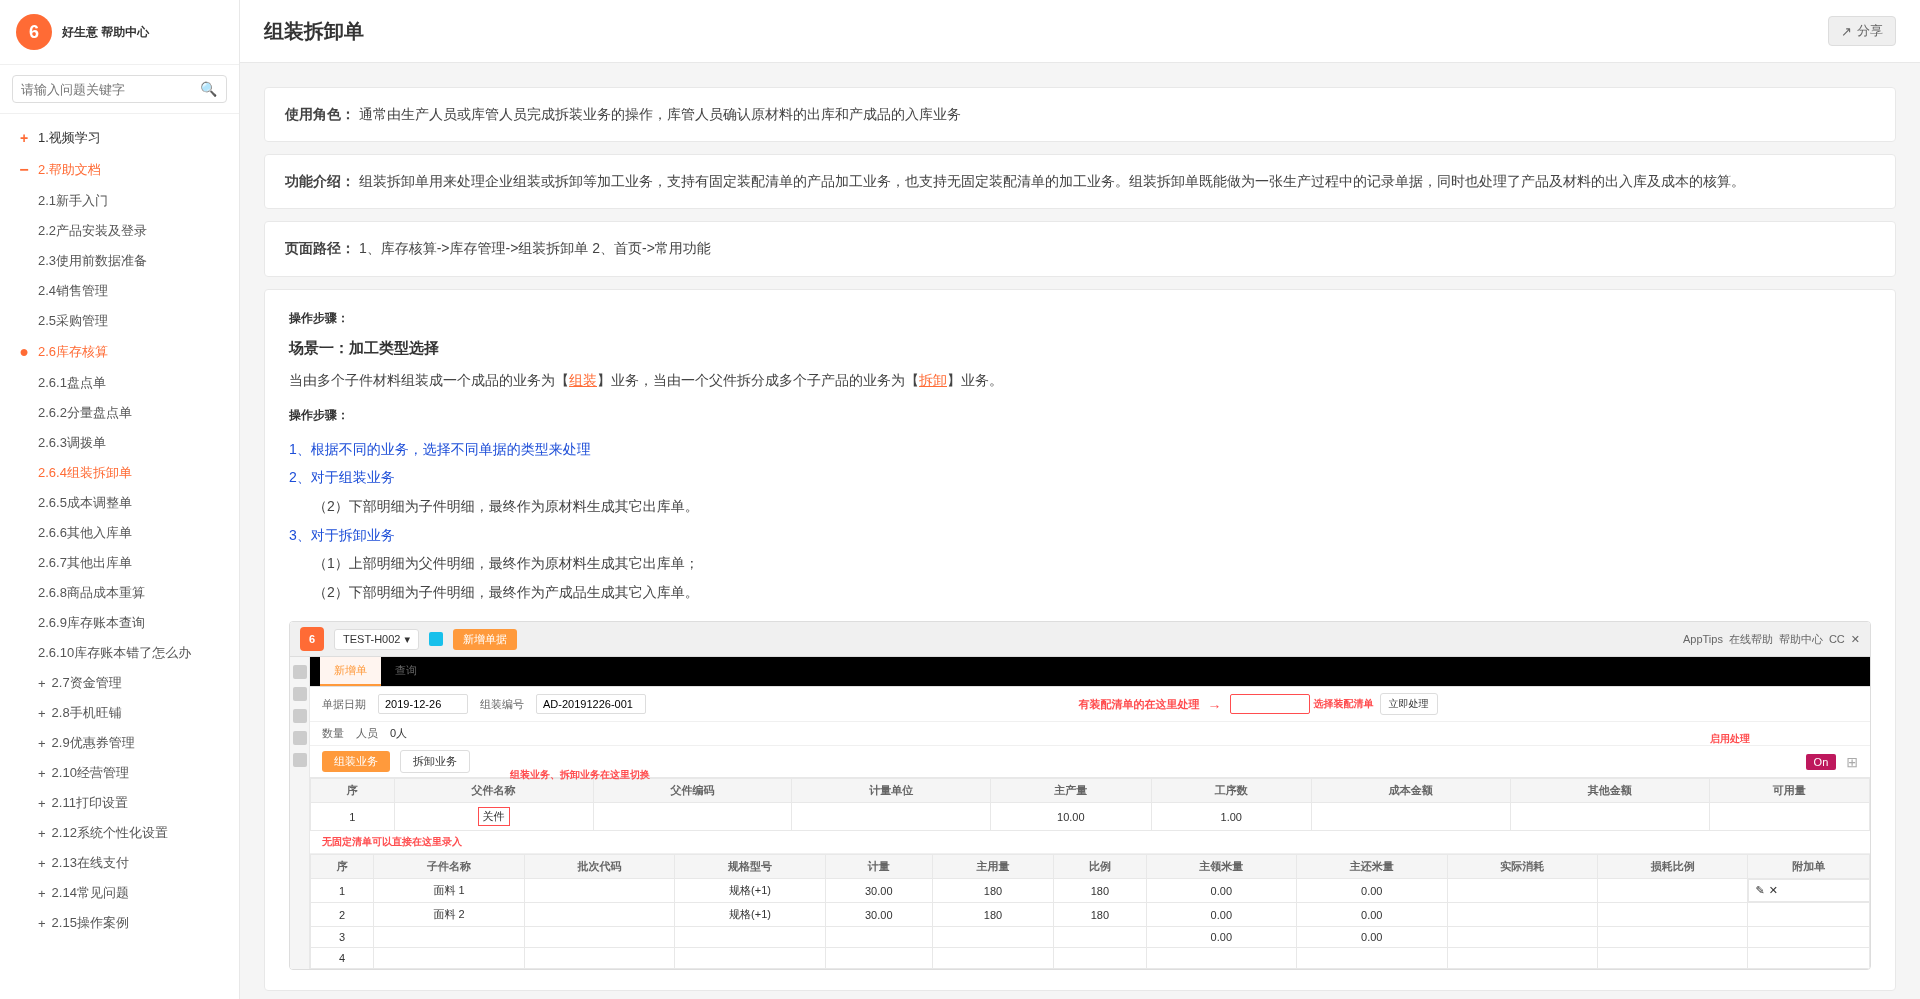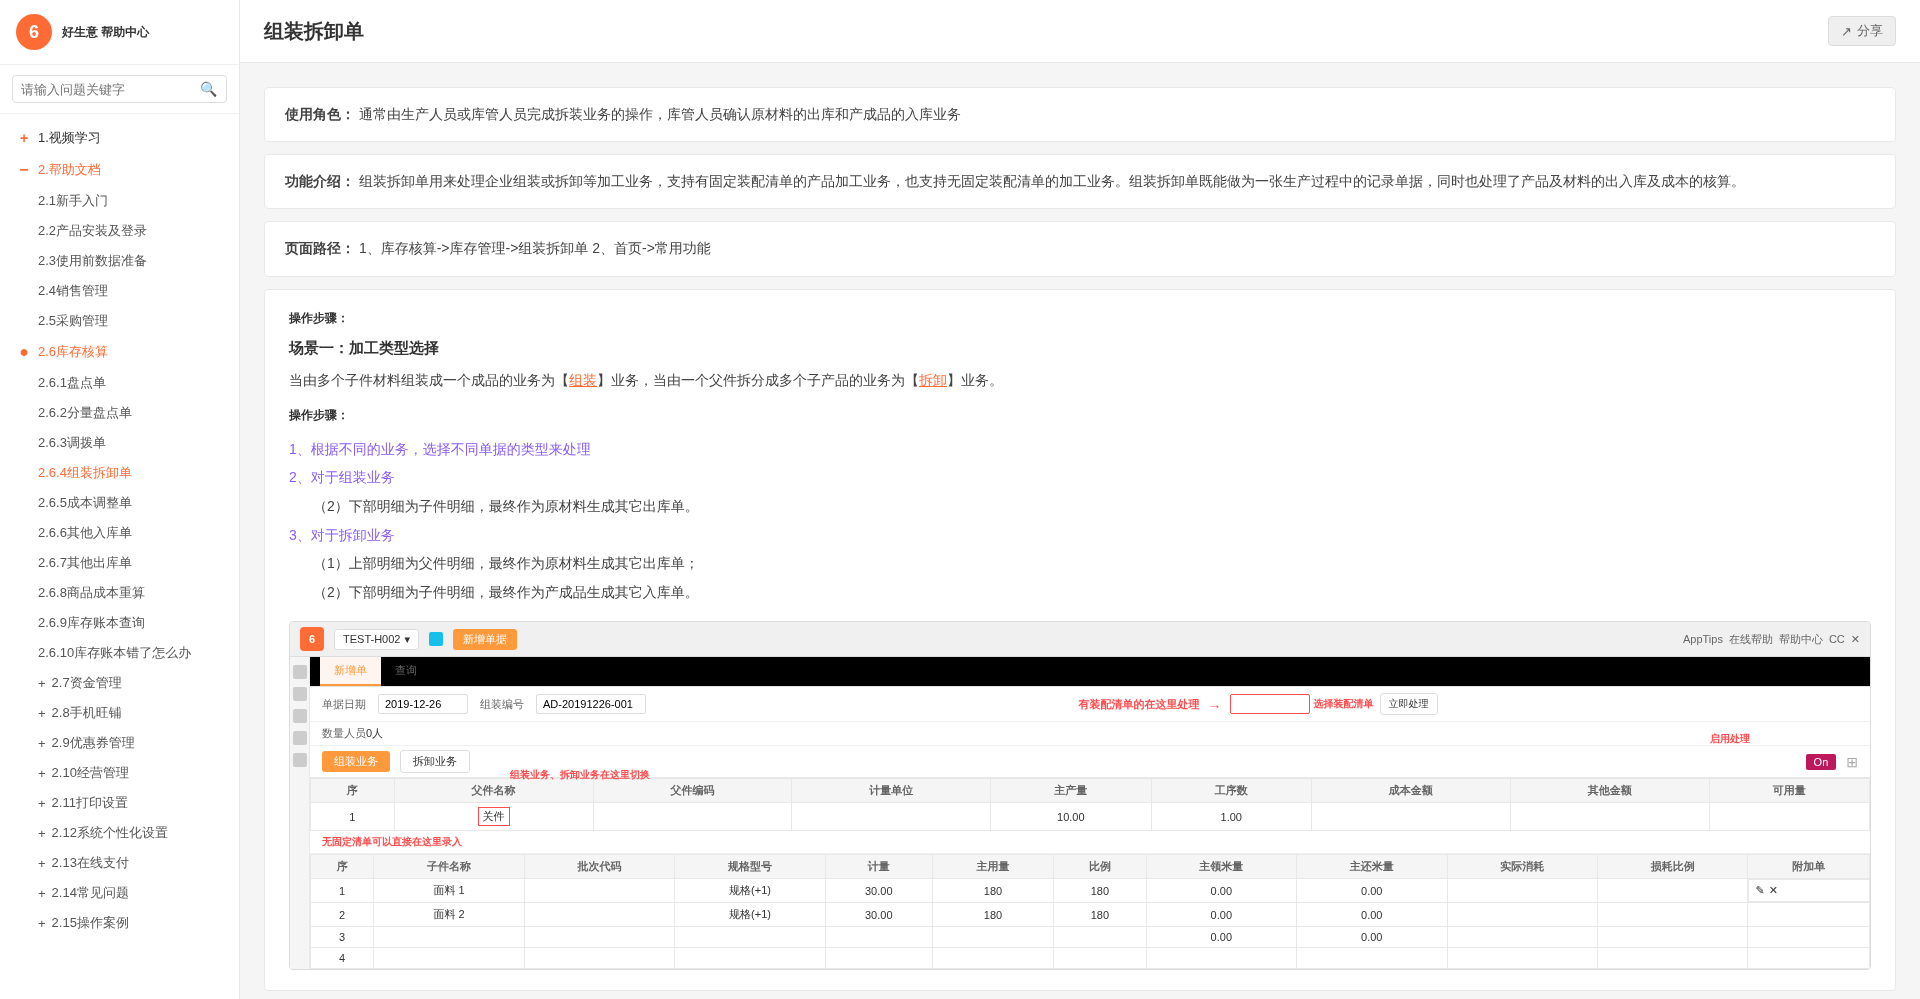--- a/index.html
+++ b/index.html
@@ -190,21 +190,21 @@
       margin-bottom: 4px;
     }
 
     .step-list {
       margin: 8px 0 8px 0;
     }
 
     .step-list li {
       list-style: none;
       font-size: 14px;
-      color: #8b5cf6;
+      color: #1d4ed8;
       line-height: 1.9;
       margin-bottom: 2px;
     }
 
     .sub-step-list {
       margin-left: 24px;
     }
 
     .sub-step-list li {
       list-style: none;
@@ -574,21 +574,21 @@
 
                 <div style="position:relative;display:flex;align-items:center;flex:1;justify-content:center;">
                   <span style="color:#ff4d4f;font-size:11px;font-weight:bold;margin-right:8px;">有装配清单的在这里处理</span>
                   <span style="color:#ff4d4f;font-size:14px;">→</span>
                   <input class="mock-form-input highlighted" style="border: 1.5px solid rgb(255, 77, 79); width: 80px; margin-left: 8px;">
                   <span style="font-size:10px;color:#ff4d4f;margin-left:4px;font-weight:bold;">选择装配清单</span>
                   <button class="mock-btn" style="margin-left:6px;font-size:10px;padding:3px 8px;">立即处理</button>
                 </div>
               </div>
 
-              <div style="background:#fff;padding:4px 12px;display:flex;align-items:center;border-bottom:1px solid #f0f0f0;font-size:11px;">
+              <div style="background:#fff;padding:4px 12px;display:flex;align-items:center;gap:12px;border-bottom:1px solid #f0f0f0;font-size:11px;">
                 <span style="color:#666;">数量</span>
                 <span style="color:#666;">人员</span>
                 <span style="color:#333;">0人</span>
               </div>
 
               <div style="background:#fff;padding:4px 12px;display:flex;align-items:center;gap:10px;border-bottom:1px solid #e8e8e8;font-size:11px;position:relative;">
                 <div class="mock-btn mock-btn-primary" style="background:#ff9a3c;color:white;border:none;padding:3px 12px;border-radius:3px;font-size:11px;cursor:pointer;">组装业务</div>
                 <div class="mock-btn" style="padding:3px 12px;font-size:11px;cursor:pointer;">拆卸业务</div>
 
                 <div style="position:absolute;left:200px;top:22px;color:#ff4d4f;font-size:10px;font-weight:bold;white-space:nowrap;">

